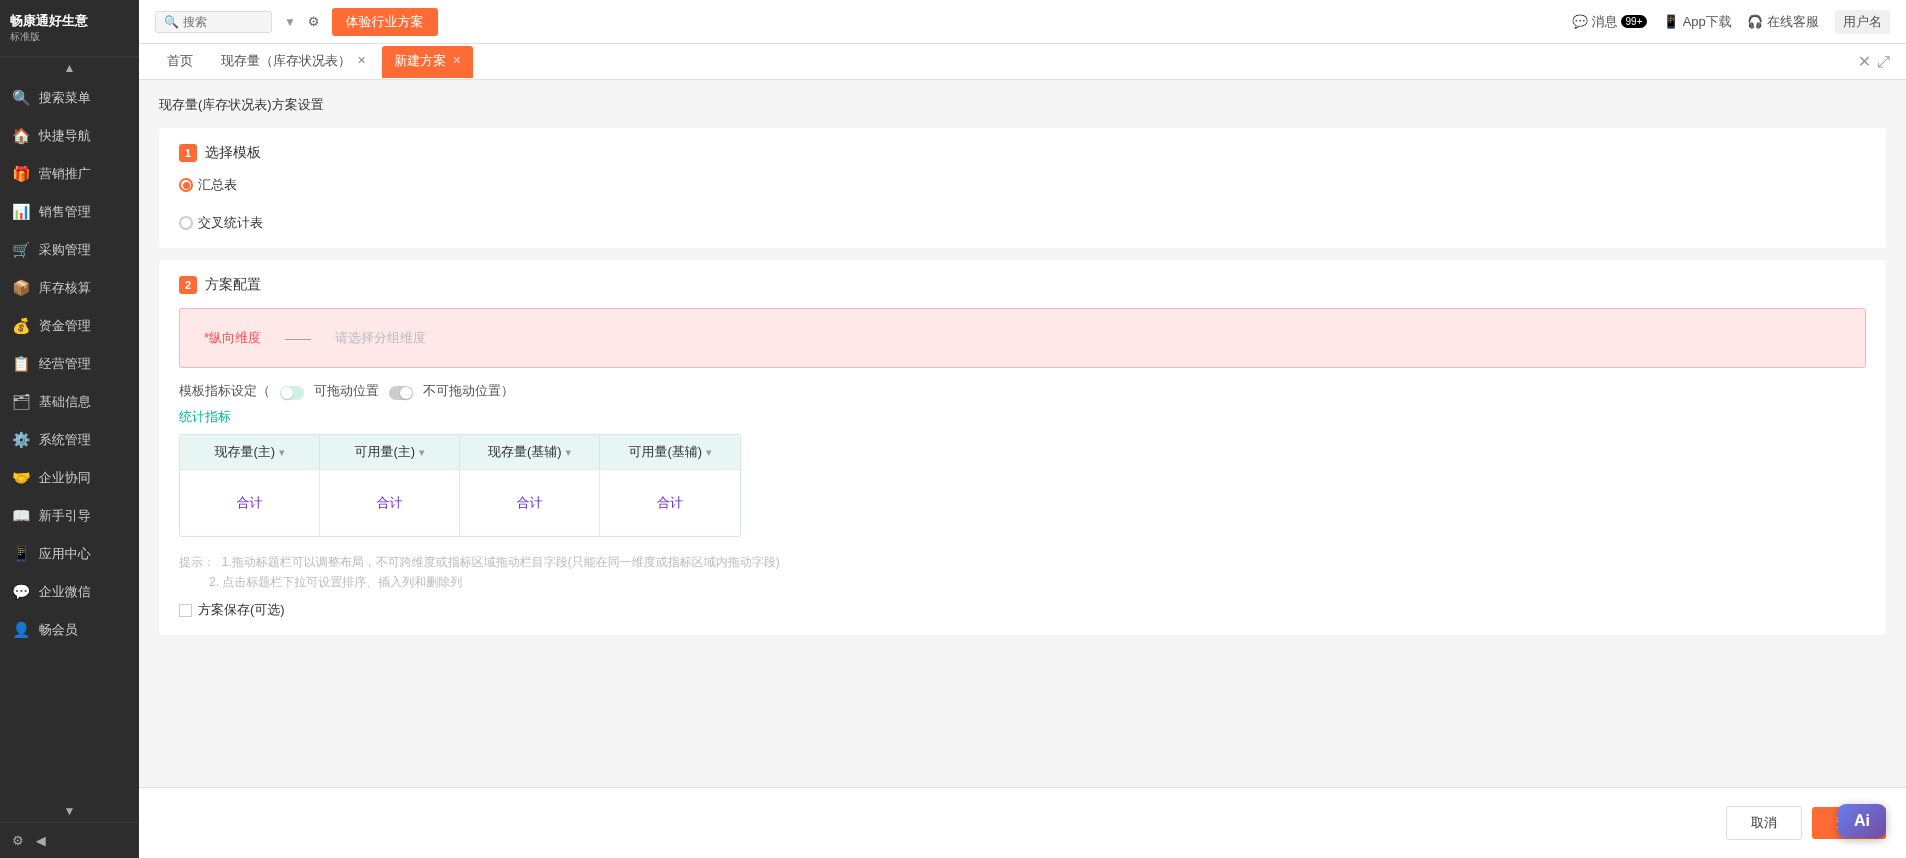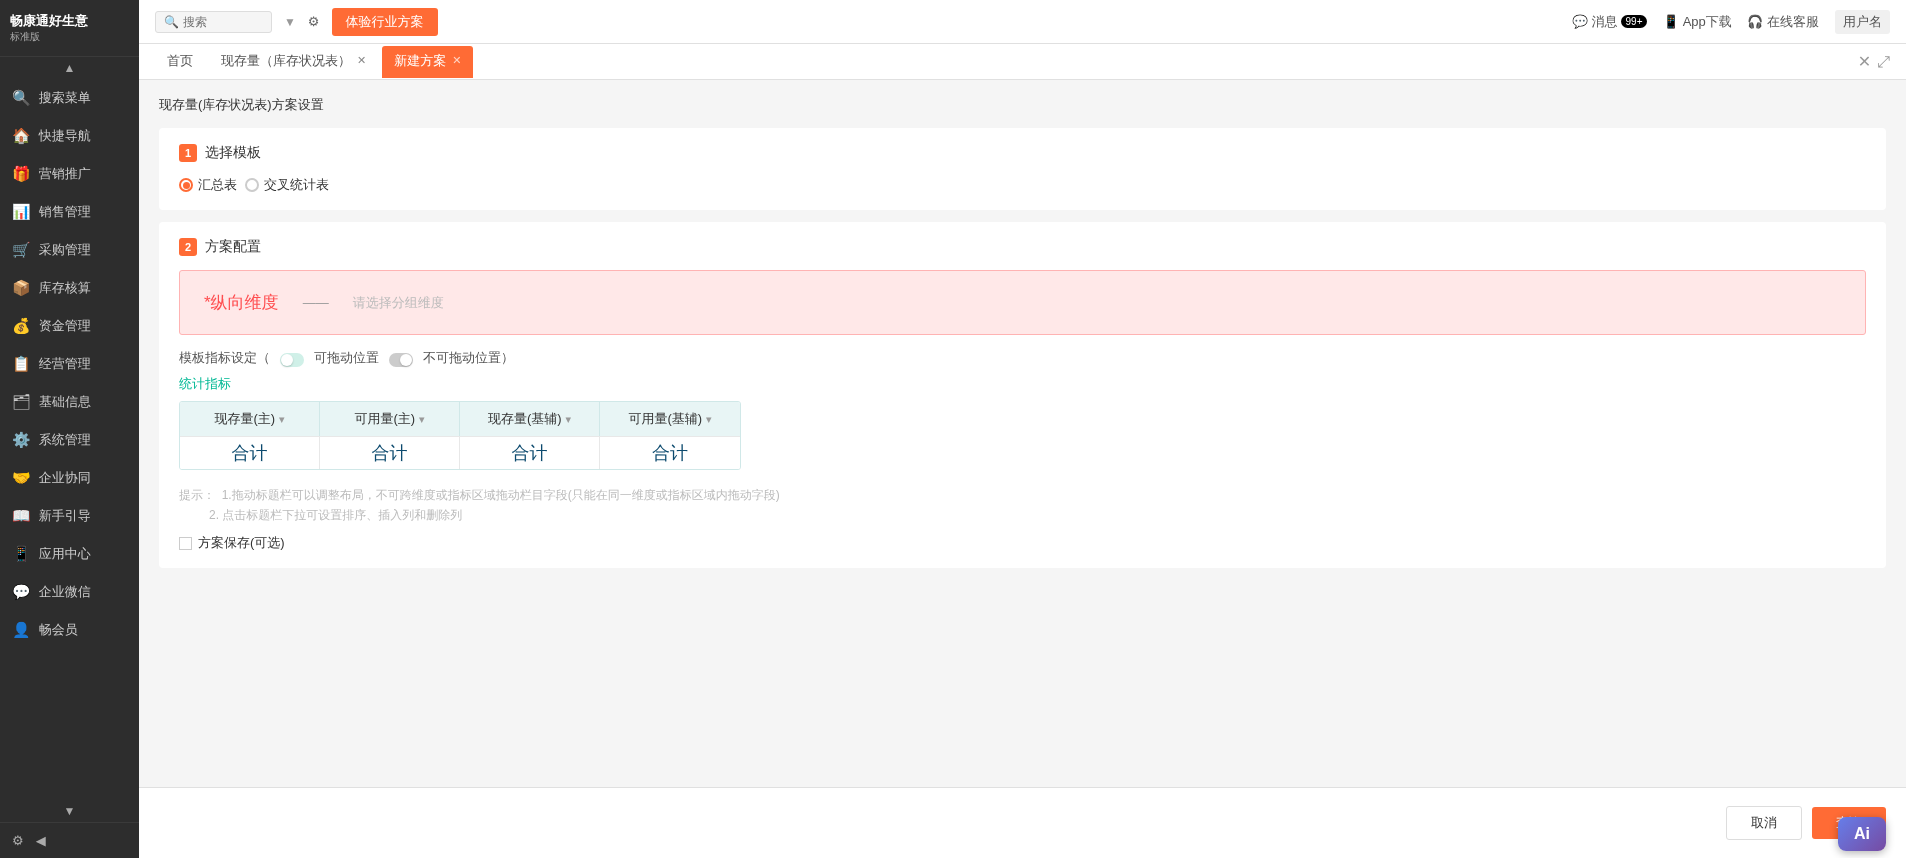--- a/index.html
+++ b/index.html
@@ -196,22 +196,23 @@
       display: flex;
       align-items: center;
       justify-content: center;
       font-size: 11px;
       font-weight: bold;
     }
     .section-title { font-size: 14px; color: #333; font-weight: 500; }
 
     .template-options {
       display: flex;
-      align-items: flex-end;
-      gap: 8px;
+      align-items: flex-start;
+      gap: 20px;
+      flex-direction: column;
     }
     .radio-option {
       display: flex;
       align-items: center;
       gap: 5px;
       cursor: pointer;
       font-size: 13px;
       color: #333;
     }
     .radio-circle {
@@ -245,21 +246,21 @@
       border: 1px solid #ffb3b3;
       border-radius: 3px;
       padding: 20px 24px;
       margin-bottom: 14px;
       display: flex;
       align-items: center;
       gap: 16px;
     }
     .dimension-required {
       color: #ff4d4f;
-      font-size: 17px;
+      font-size: 13px;
     }
     .dimension-dash {
       color: #999;
       margin: 0 8px;
     }
     .dimension-placeholder {
       color: #bbb;
       font-size: 13px;
     }
 
@@ -339,23 +340,23 @@
     .stats-col-header:last-child { border-right: none; }
     .stats-table-row {
       display: flex;
       background: #fff;
       border-top: 1px solid #e8e8e8;
     }
     .stats-col-cell {
       display: flex;
       align-items: center;
       justify-content: center;
-      padding: 4px 20px;
-      font-size: 18px;
-      color: #0c4a6e;
+      padding: 24px 20px;
+      font-size: 13px;
+      color: #6d28d9;
       border-right: 1px solid #e8e8e8;
       min-width: 140px;
     }
     .stats-col-cell:last-child { border-right: none; }
 
     .tips-section {
       margin-top: 14px;
       font-size: 12px;
       color: #bbb;
     }
@@ -402,21 +403,21 @@
       border-radius: 3px;
       padding: 7px 24px;
       font-size: 13px;
       cursor: pointer;
       color: #fff;
     }
 
     
     .ai-fab {
       position: fixed;
-      bottom: 7px;
+      bottom: 20px;
       right: 20px;
       background: linear-gradient(135deg, #667eea, #764ba2);
       color: #fff;
       border-radius: 8px;
       padding: 8px 16px;
       font-size: 16px;
       font-weight: bold;
       cursor: pointer;
       box-shadow: 0 2px 8px rgba(0,0,0,0.3);
     }

